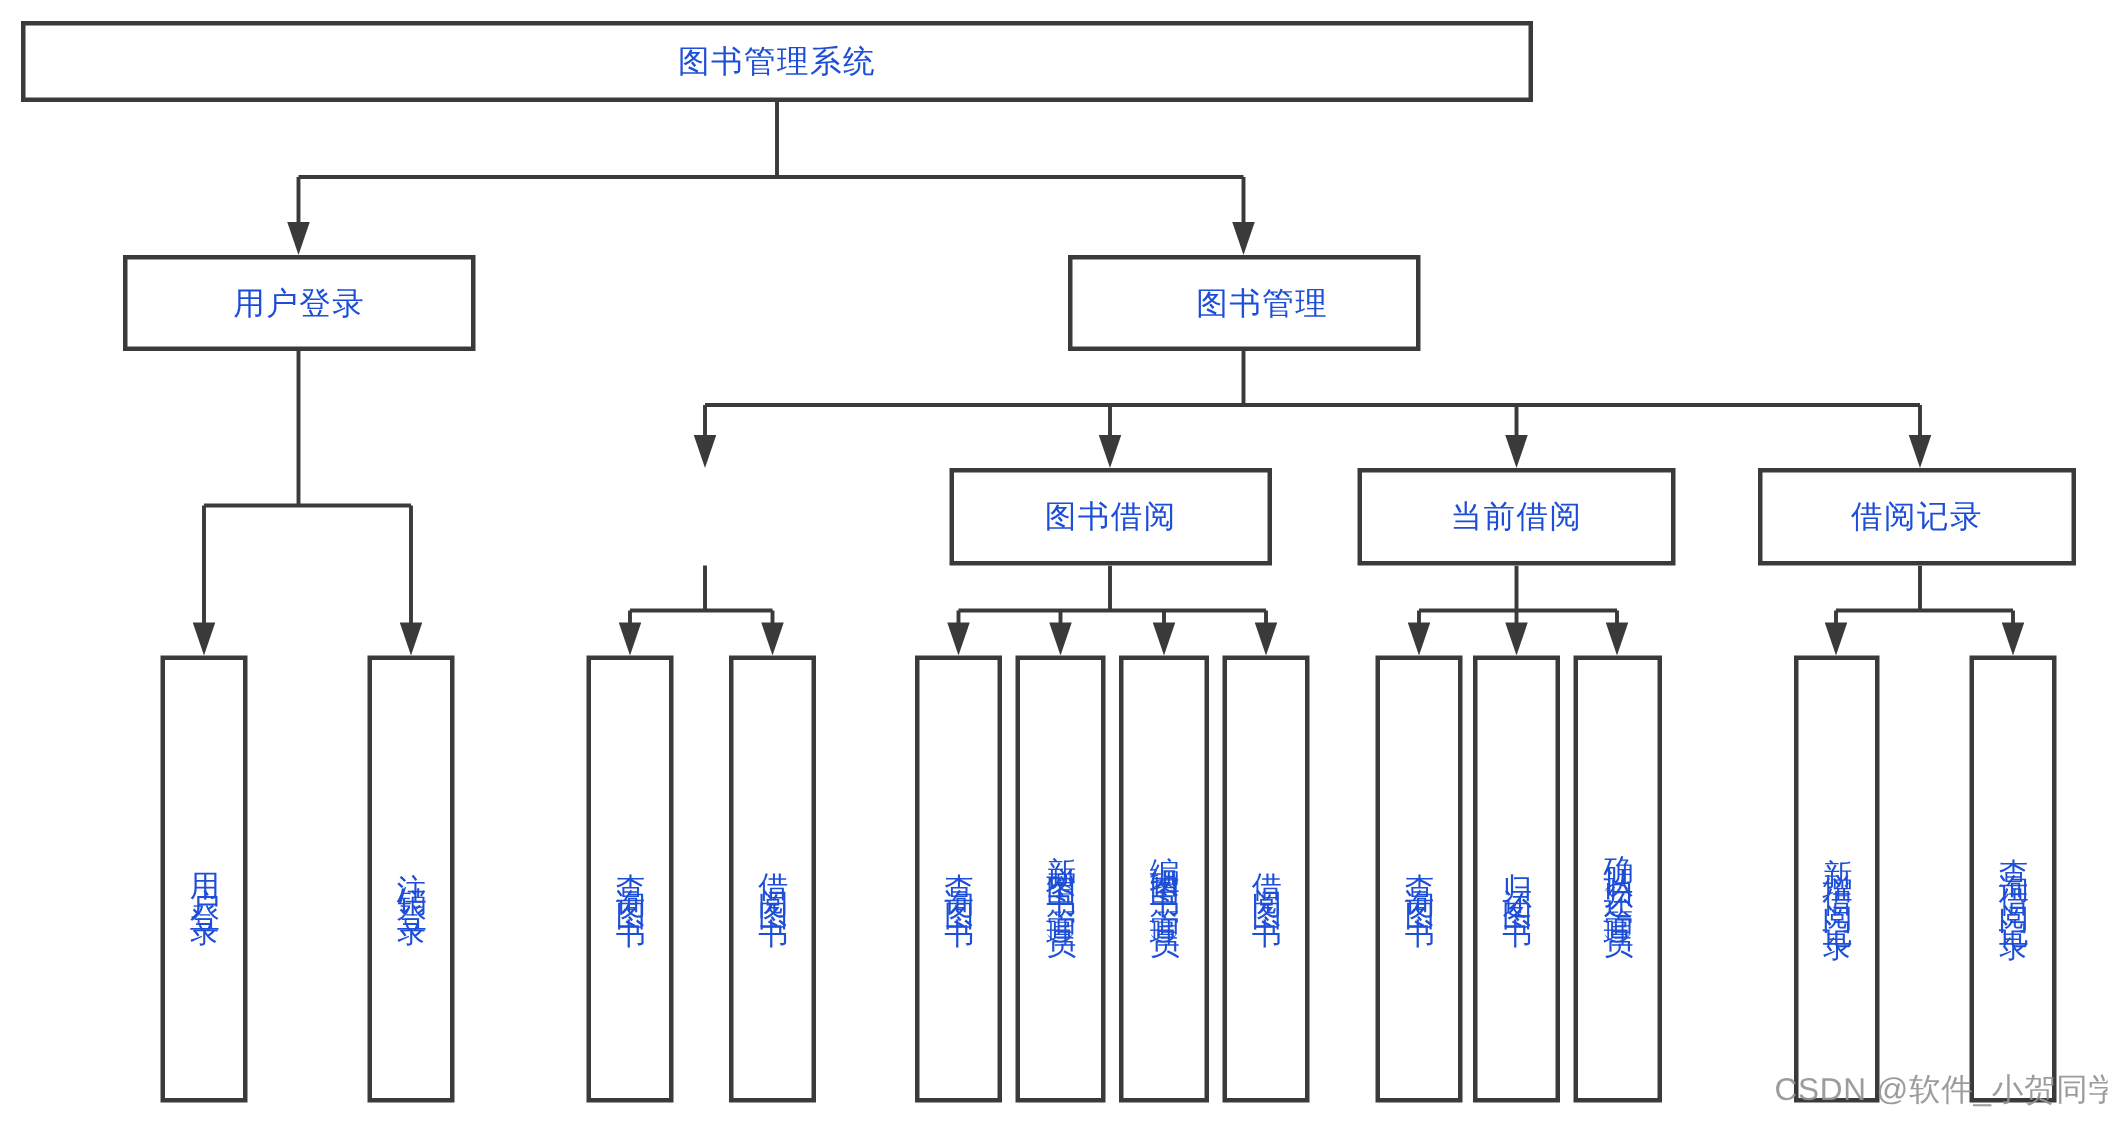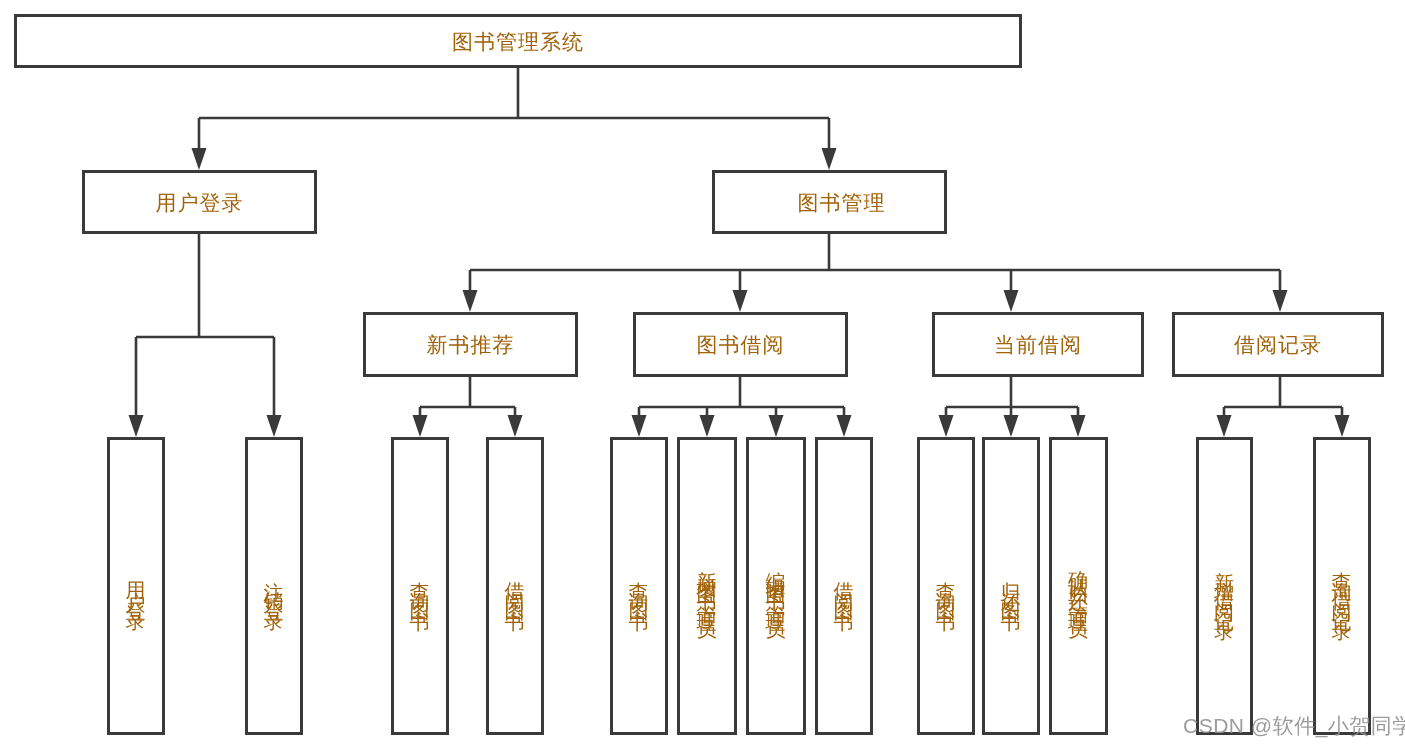--- a/index.html
+++ b/index.html
@@ -16,21 +16,21 @@
   }
   .connectors {
     position: absolute; left: 0; top: 0;
     width: 1405px; height: 747px;
     pointer-events: none;
   }
   .node {
     position: absolute;
     background: #ffffff;
     border: 3px solid #3a3a3a;
-    color: #a16207;
+    color: #1d4ed8;
     display: flex;
     align-items: center;
     justify-content: center;
   }
   .h-node {
     font-size: 21px;
     letter-spacing: 1px;
     text-align: center;
     line-height: 1;
   }
@@ -107,27 +107,24 @@
     <span>图书管理系统</span>
   </div>
 
   <div class="node h-node" style="left:82px; top:170px; width:235px; height:64px;">
     <span>用户登录</span>
   </div>
   <div class="node h-node" style="left:712px; top:170px; width:235px; height:64px;padding-left:24px;">
     <span>图书管理</span>
   </div>
 
-  <div class="node h-node" style="left:363px; top:312px; width:215px; height:65px;">
-    <span>新书推荐</span>
-  </div>
   <div class="node h-node" style="left:633px; top:312px; width:215px; height:65px;">
     <span>图书借阅</span>
   </div>
-  <div class="node h-node" style="left:932px; top:312px; width:212px; height:65px;">
+  <div class="node h-node" style="left:905px; top:312px; width:212px; height:65px;">
     <span>当前借阅</span>
   </div>
   <div class="node h-node" style="left:1172px; top:312px; width:212px; height:65px;">
     <span>借阅记录</span>
   </div>
 
   <div class="node v-node" style="left:107px; top:437px; width:58px; height:298px;">
     <span class="vtext">用户登录</span>
   </div>
   <div class="node v-node" style="left:245px; top:437px; width:58px; height:298px;">

